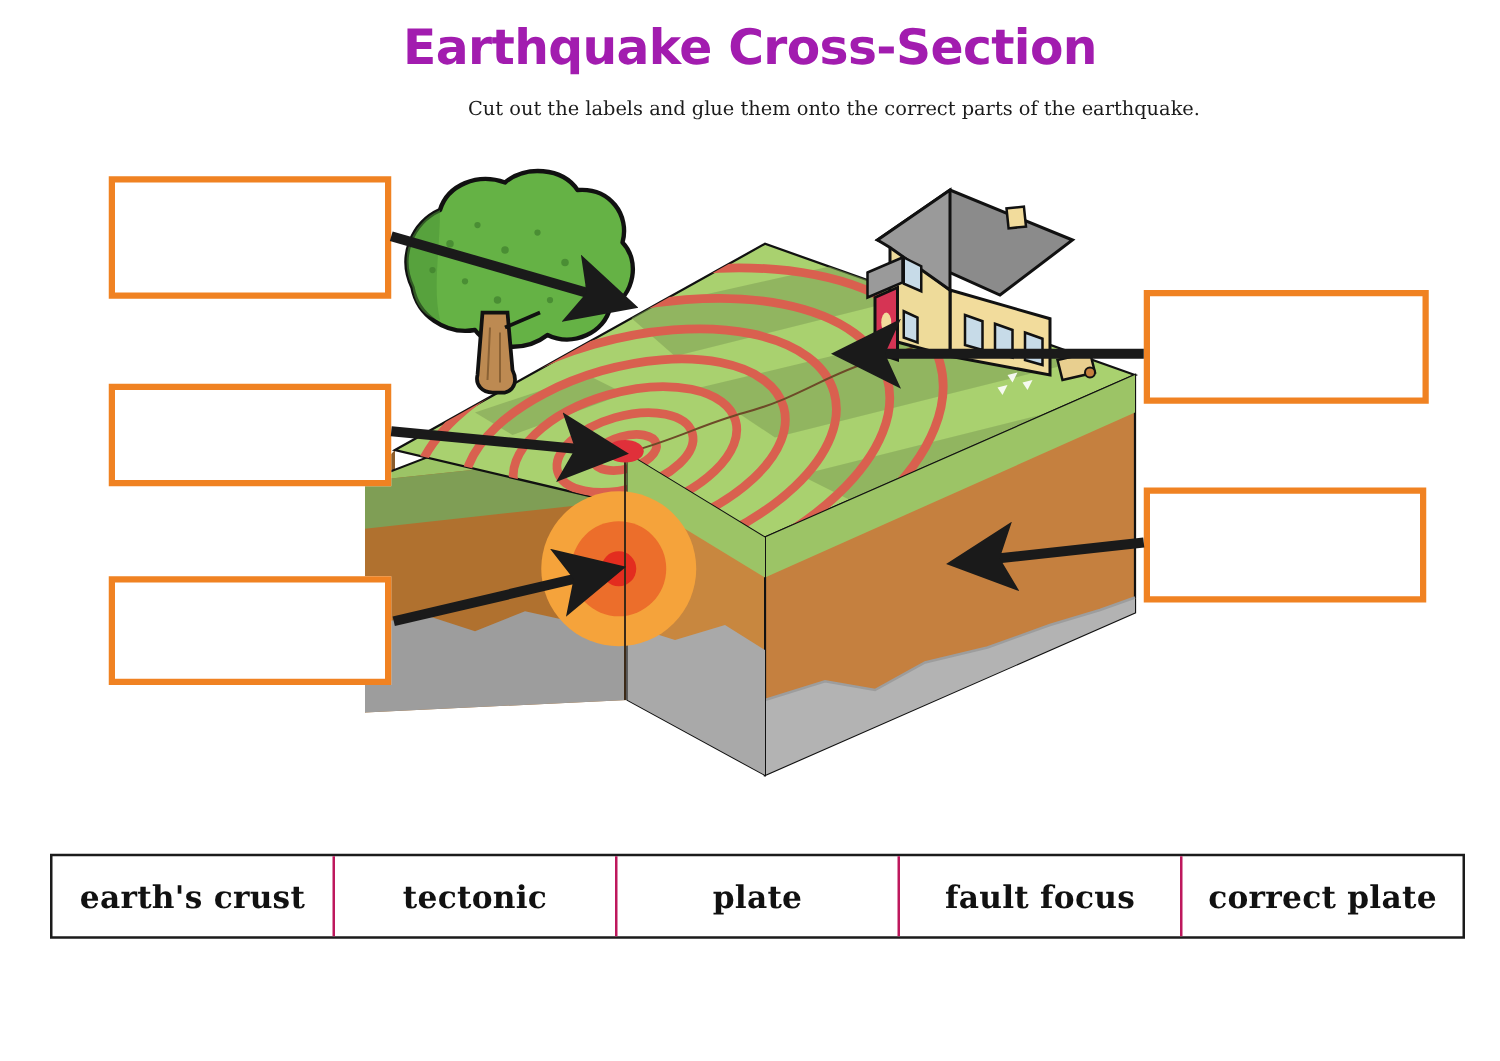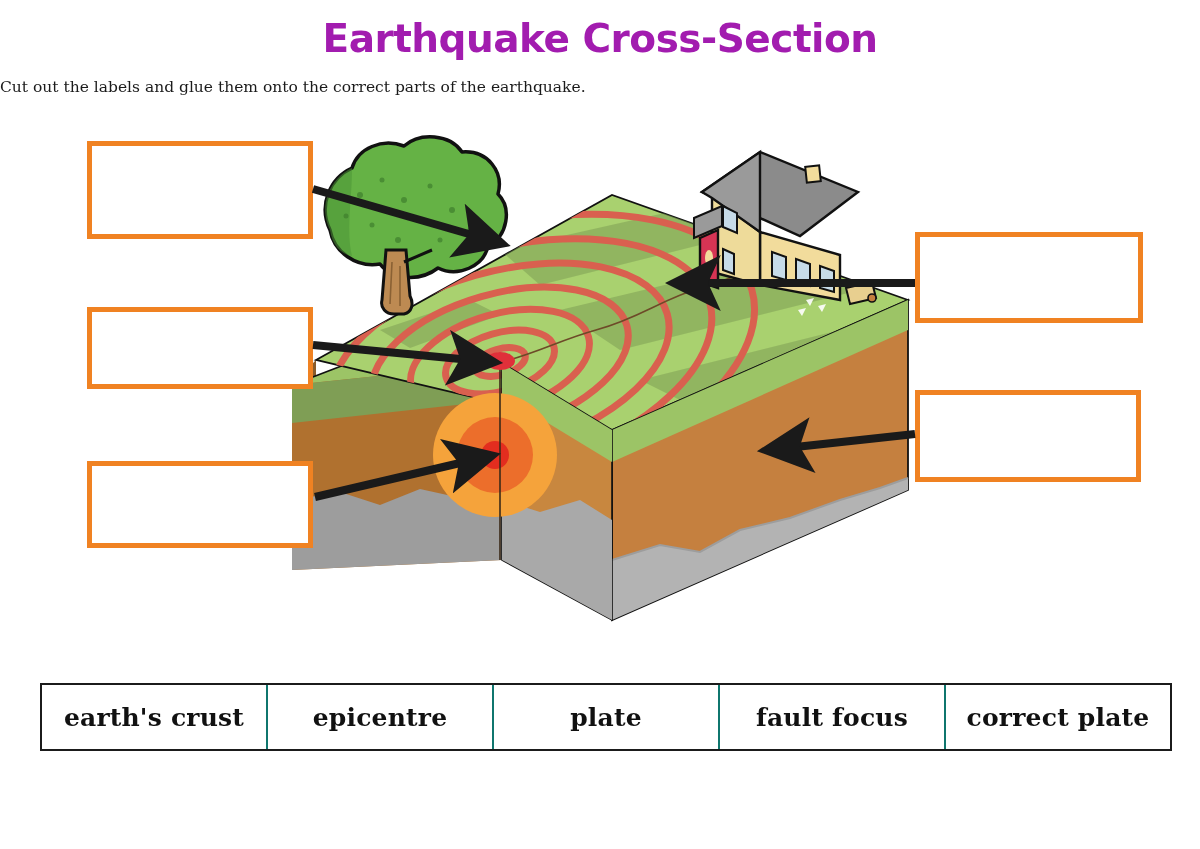--- a/index.html
+++ b/index.html
@@ -33,21 +33,21 @@
     font-weight: bold;
     letter-spacing: -0.5px;
     color: #a21caf;
     white-space: nowrap;
   }
   .subtitle {
     position: absolute;
     top: 78px;
     left: 0;
     width: 960px;
-    text-align: left;
+    text-align: right;
     font-family: "DejaVu Serif", serif;
     font-size: 15.5px;
     color: #1b1b1b;
     white-space: nowrap;
   }
 
   
   .answer-box {
     position: absolute;
     background: #ffffff;
@@ -86,21 +86,21 @@
     border: 2px solid #1b1b1b;
     box-sizing: border-box;
     background: #fff;
     z-index: 30;
   }
   .word-cell {
     flex: 1 1 0;
     display: flex;
     align-items: center;
     justify-content: center;
-    border-right: 2px solid #0f766e;
+    border-right: 2px solid #be185d;
     box-sizing: border-box;
     font-family: "DejaVu Serif", serif;
     font-weight: bold;
     font-size: 25px;
     color: #111111;
     letter-spacing: 0.2px;
   }
   .word-cell:last-child { border-right: none; }
 </style>
 </head>
@@ -267,19 +267,19 @@
   </svg>
 
   <div class="answer-box" style="left:87px;  top:141px; width:226px; height:98px;"></div>
   <div class="answer-box" style="left:87px;  top:307px; width:226px; height:82px;"></div>
   <div class="answer-box" style="left:87px;  top:461px; width:226px; height:87px;"></div>
   <div class="answer-box" style="left:915px; top:232px; width:228px; height:91px;"></div>
   <div class="answer-box" style="left:915px; top:390px; width:226px; height:92px;"></div>
 
   <div class="wordbank">
     <div class="word-cell">earth's crust</div>
-    <div class="word-cell">epicentre</div>
+    <div class="word-cell">tectonic</div>
     <div class="word-cell">plate</div>
     <div class="word-cell">fault focus</div>
     <div class="word-cell">correct plate</div>
   </div>
 
 </div>
 
 </body></html>

